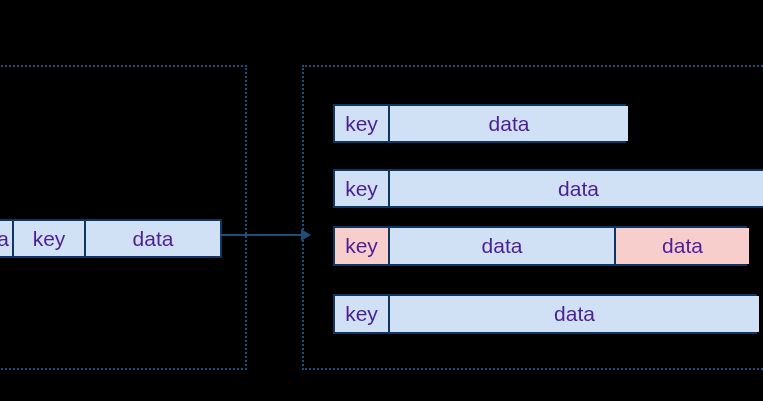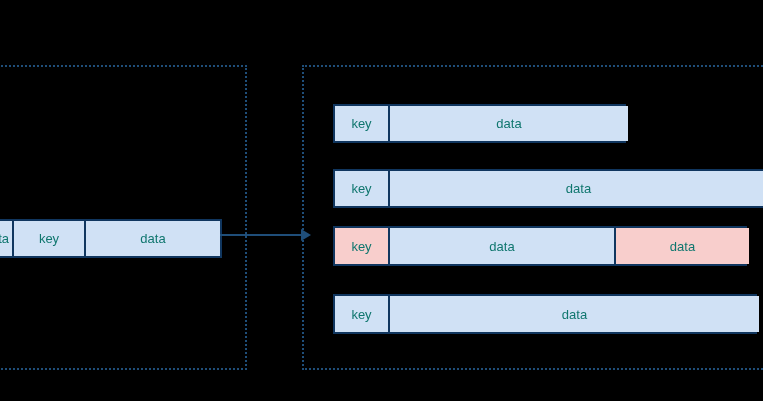--- a/index.html
+++ b/index.html
@@ -31,22 +31,22 @@
     display: flex;
     align-items: stretch;
     border: 2px solid #10365f;
     background: #d0e1f5;
   }
   .cell {
     box-sizing: border-box;
     display: flex;
     align-items: center;
     justify-content: center;
-    font-size: 13px;
-    color: #0f766e;
+    font-size: 21px;
+    color: #4c1d95;
     background: #d0e1f5;
     border-right: 2px solid #10365f;
     white-space: nowrap;
     overflow: hidden;
   }
   .cell:last-child { border-right: none; }
   .cell.pink { background: #f8cecc; }
   .cell.blue { background: #d0e1f5; }
 
   

